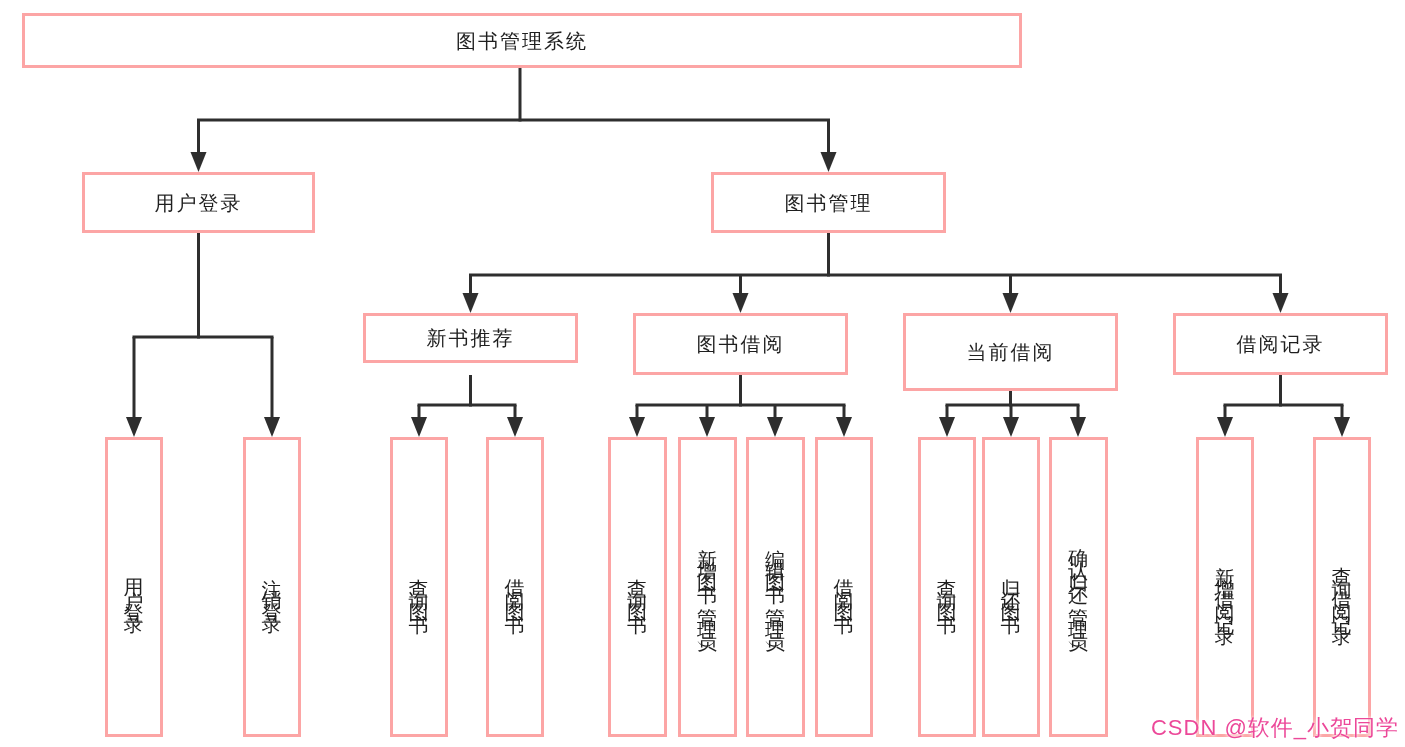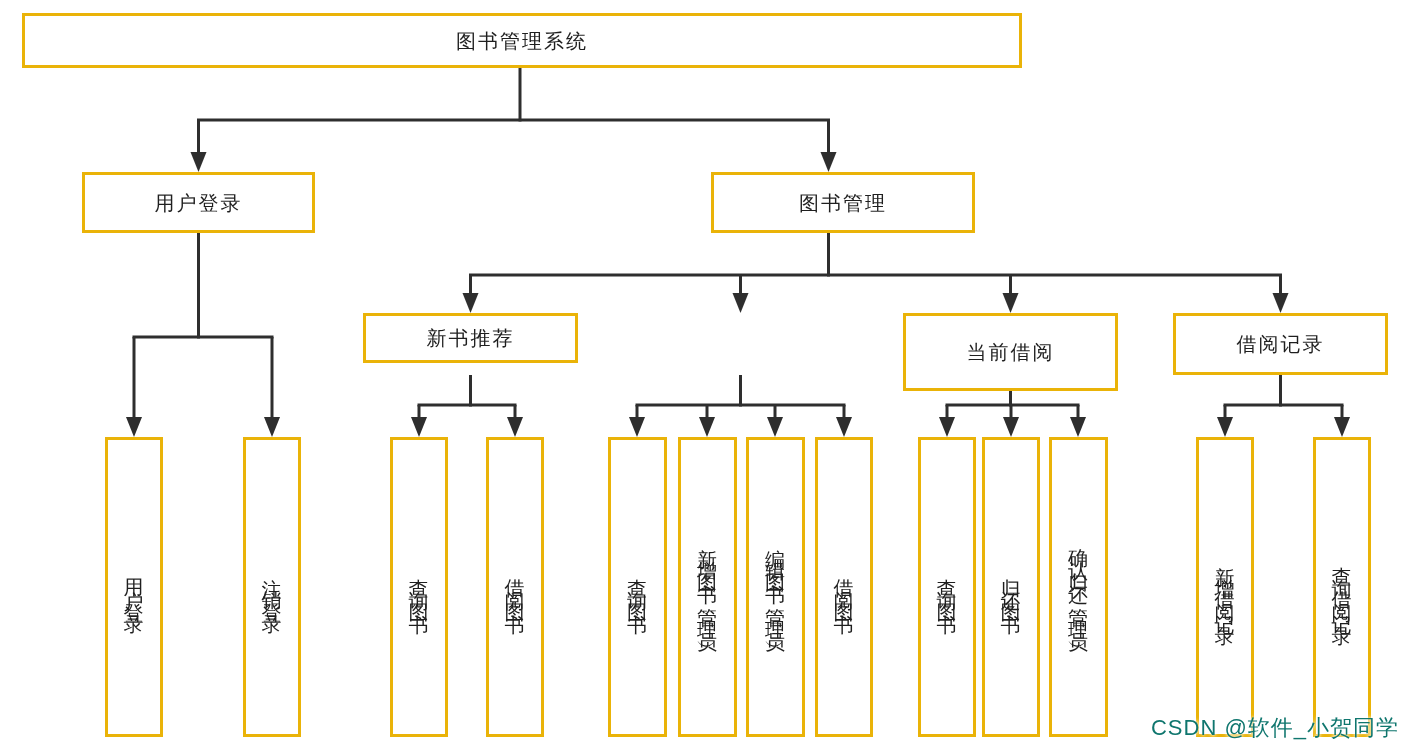--- a/index.html
+++ b/index.html
@@ -17,21 +17,21 @@
   }
   .connectors {
     position: absolute;
     left: 0;
     top: 0;
     z-index: 1;
   }
   .node {
     position: absolute;
     box-sizing: border-box;
-    border: 3px solid #eab308;
+    border: 3px solid #fca5a5;
     background: #ffffff;
     display: flex;
     align-items: center;
     justify-content: center;
     z-index: 2;
   }
   .hlbl {
     font-size: 20px;
     color: #1f1f1f;
     letter-spacing: 2px;
@@ -45,21 +45,21 @@
     color: #1f1f1f;
     letter-spacing: 12px;
     line-height: 1;
     white-space: nowrap;
   }
   .watermark {
     position: absolute;
     right: 6px;
     bottom: 4px;
     font-size: 22px;
-    color: #0f766e;
+    color: #ec4899;
     z-index: 3;
     white-space: nowrap;
     text-shadow: 0 0 3px #ffffff, 0 0 5px #ffffff;
     letter-spacing: 1px;
   }
 </style>
 </head>
 <body>
 
 <div class="stage">
@@ -129,27 +129,30 @@
     </g>
   </svg>
 
   <div class="node" style="left:22px;top:13px;width:1000px;height:55px">
     <span class="hlbl">图书管理系统</span>
   </div>
 
   <div class="node" style="left:82px;top:172px;width:233px;height:61px">
     <span class="hlbl">用户登录</span>
   </div>
-  <div class="node" style="left:711px;top:172px;width:264px;height:61px">
+  <div class="node" style="left:711px;top:172px;width:235px;height:61px">
     <span class="hlbl">图书管理</span>
   </div>
 
   <div class="node" style="left:363px;top:313px;width:215px;height:50px">
     <span class="hlbl">新书推荐</span>
   </div>
+  <div class="node" style="left:633px;top:313px;width:215px;height:62px">
+    <span class="hlbl">图书借阅</span>
+  </div>
   <div class="node" style="left:903px;top:313px;width:215px;height:78px">
     <span class="hlbl">当前借阅</span>
   </div>
   <div class="node" style="left:1173px;top:313px;width:215px;height:62px">
     <span class="hlbl">借阅记录</span>
   </div>
 
   <div class="node" style="left:105px;top:437px;width:58px;height:300px">
     <span class="vlbl">用户登录</span>
   </div>

